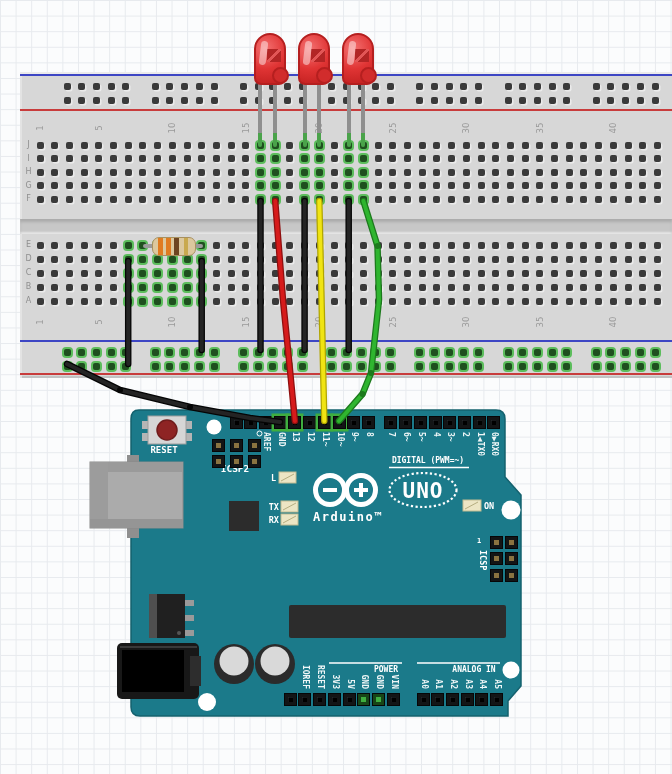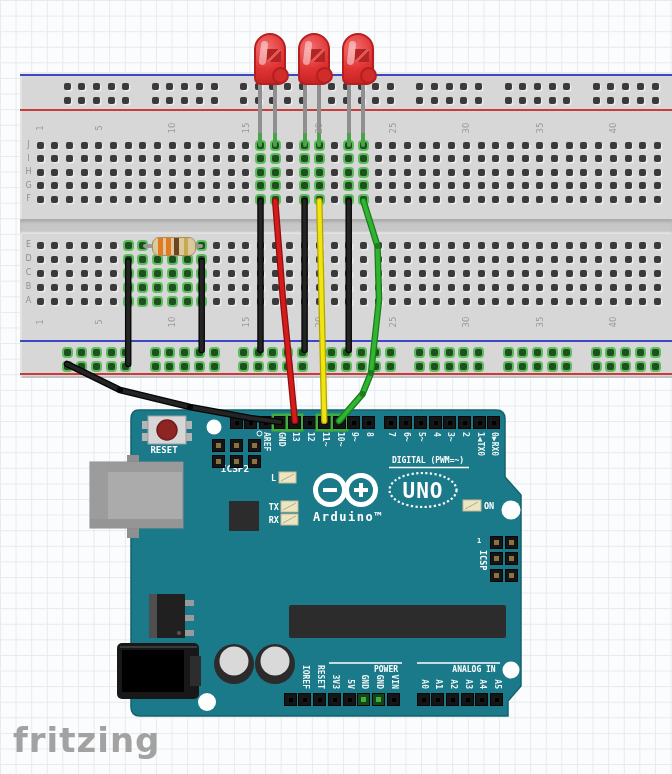--- a/index.html
+++ b/index.html
@@ -988,21 +988,20 @@
       </g>
       <g>
         <polyline points="363.4,201 377.5,246 379,300 371,373 362.5,394 339,421" fill="none" stroke="#1d7a1d" stroke-width="6.5" stroke-linecap="round" stroke-linejoin="round"></polyline>
         <polyline points="363.4,201 377.5,246 379,300 371,373 362.5,394 339,421" fill="none" stroke="#2fb52f" stroke-width="4" stroke-linecap="round" stroke-linejoin="round"></polyline>
         <circle cx="377.5" cy="246" r="3" fill="#1d7a1d"></circle>
         <circle cx="371" cy="373" r="3" fill="#1d7a1d"></circle>
         <circle cx="362.5" cy="394" r="3" fill="#1d7a1d"></circle>
       </g>
     </svg>
 
-  <div id="watermark">fritzing</div>
 <div class="led" style="left: 249.9px;">
       <div class="leg l"></div>
       <div class="leg r"></div>
       <div class="bulb">
         <div class="die"></div>
         <div class="shine"></div>
       </div>
     </div>
     <div class="led" style="left: 294px;">
       <div class="leg l"></div>

